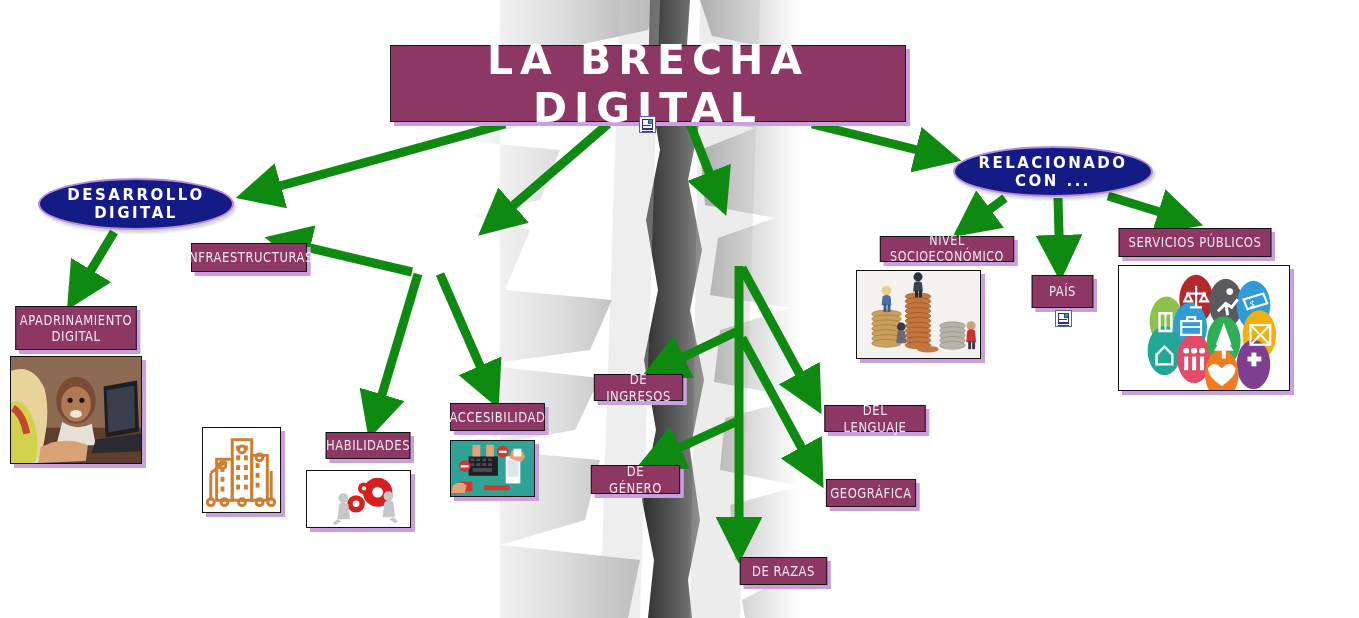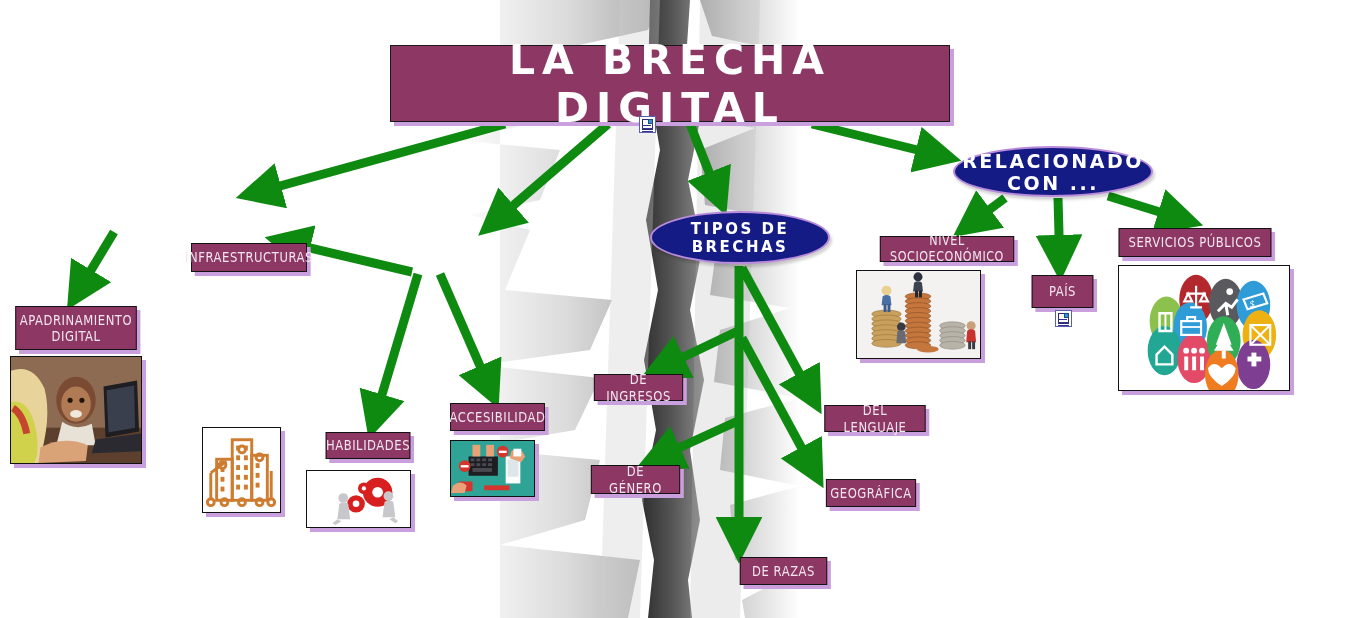--- a/index.html
+++ b/index.html
@@ -36,21 +36,21 @@
     z-index: 4;
     background: #8C3764;
     border: 1px solid #1a1a1a;
     box-shadow: 4px 4px 0 0 #c9a0dd;
     display: flex; align-items: center; justify-content: center;
     color: #ffffff;
     letter-spacing: 5px;
     text-align: center;
   }
   #node-title {
-    left: 390px; top: 45px; width: 560px; height: 77px;
+    left: 390px; top: 45px; width: 516px; height: 77px;
     font-size: 41px;
     font-weight: bold;
     font-family: "DejaVu Sans", sans-serif;
     letter-spacing: 7px;
   }
 
   
   .ellipse-node {
     position: absolute;
     z-index: 4;
@@ -61,21 +61,21 @@
     color: #ffffff;
     font-family: "DejaVu Sans", sans-serif;
     font-weight: bold;
     letter-spacing: 2.5px;
     text-align: center;
     box-shadow: 2px 3px 3px rgba(0,0,0,0.18);
   }
   #node-desarrollo { left: 38px;  top: 178px; width: 196px; height: 52px; font-size: 15px; }
   #node-procesos   { left: 368px; top: 228px; width: 124px; height: 45px; font-size: 15px; }
   #node-tipos      { left: 650px; top: 211px; width: 180px; height: 53px; font-size: 15px; }
-  #node-relacion   { left: 953px; top: 146px; width: 200px; height: 51px; font-size: 19px; }
+  #node-relacion   { left: 953px; top: 146px; width: 200px; height: 51px; font-size: 15px; }
 
   
   .rect-node {
     position: absolute;
     z-index: 4;
     background: #8C3764;
     border: 1.5px solid #121212;
     box-shadow: 4px 4px 0 0 #c9a0dd;
     display: flex; align-items: center; justify-content: center;
     color: #F3E6EE;
@@ -231,23 +231,23 @@
   <div class="title-box" id="node-title">LA BRECHA DIGITAL</div>
 
   <span class="note-icon" id="note-title">
     <span class="sheet"></span>
       <span class="blue"></span>
     <span class="ln" style="top:8px;width:9px"></span>
     <span class="ln" style="top:11px;width:11px"></span>
     <span class="ln" style="top:14px;width:11px"></span>
   </span>
 
-
-
-  <div class="ellipse-node" id="node-tipos">TIPOS DE BRECHAS</div>
+  <div class="ellipse-node" id="node-desarrollo">DESARROLLO DIGITAL</div>
+
+
 
   <div class="ellipse-node" id="node-relacion">RELACIONADO CON ...</div>
 
   <div class="rect-node" id="node-apadrinamiento">APADRINAMIENTO
 DIGITAL</div>
 
   <div class="rect-node" id="node-infra">INFRAESTRUCTURAS</div>
 
   <div class="rect-node" id="node-habilidades">HABILIDADES</div>
 

